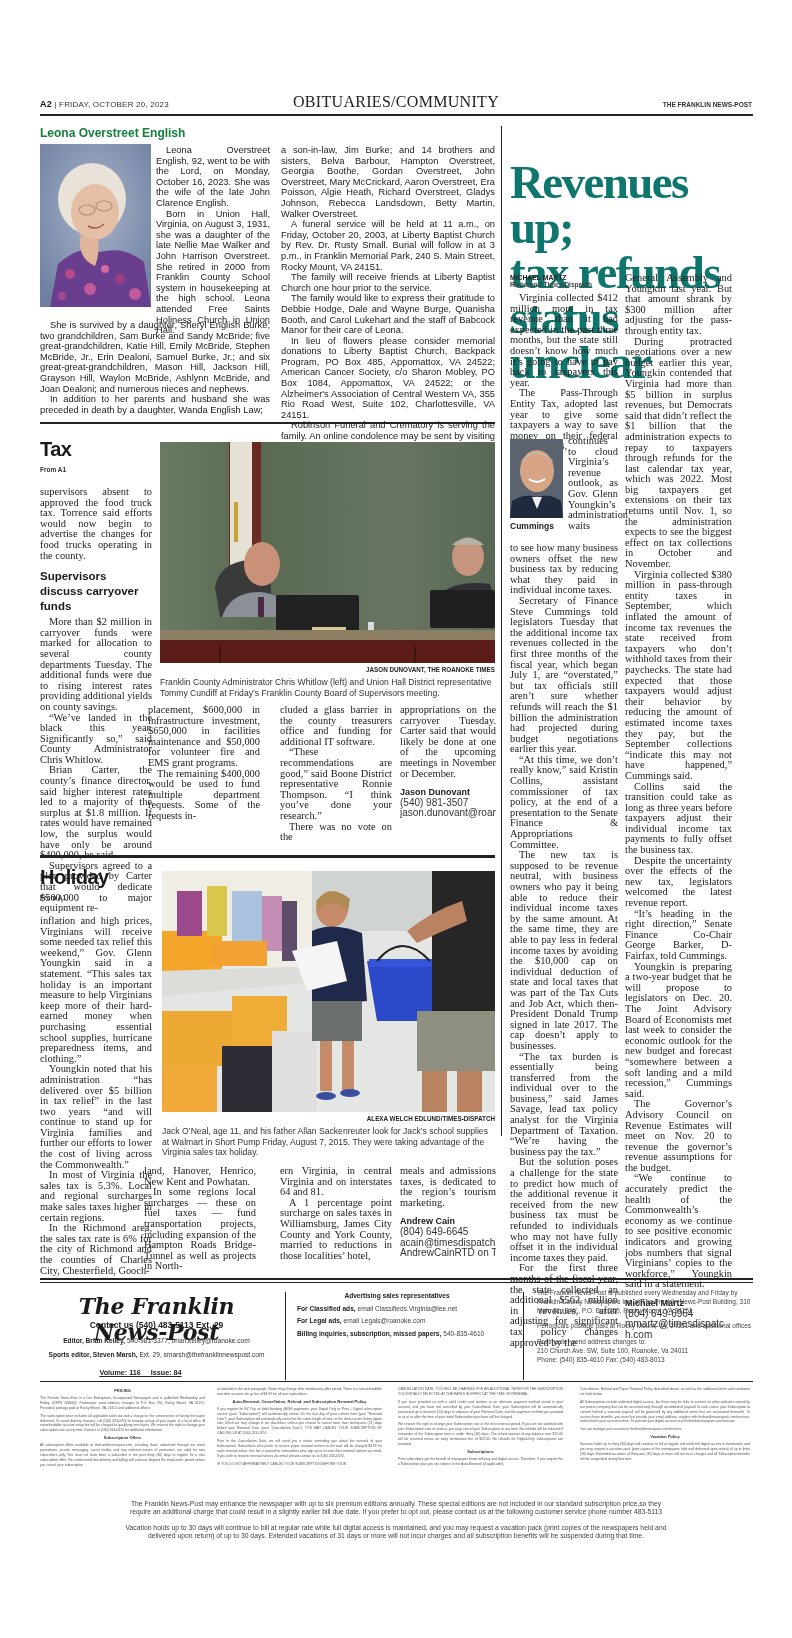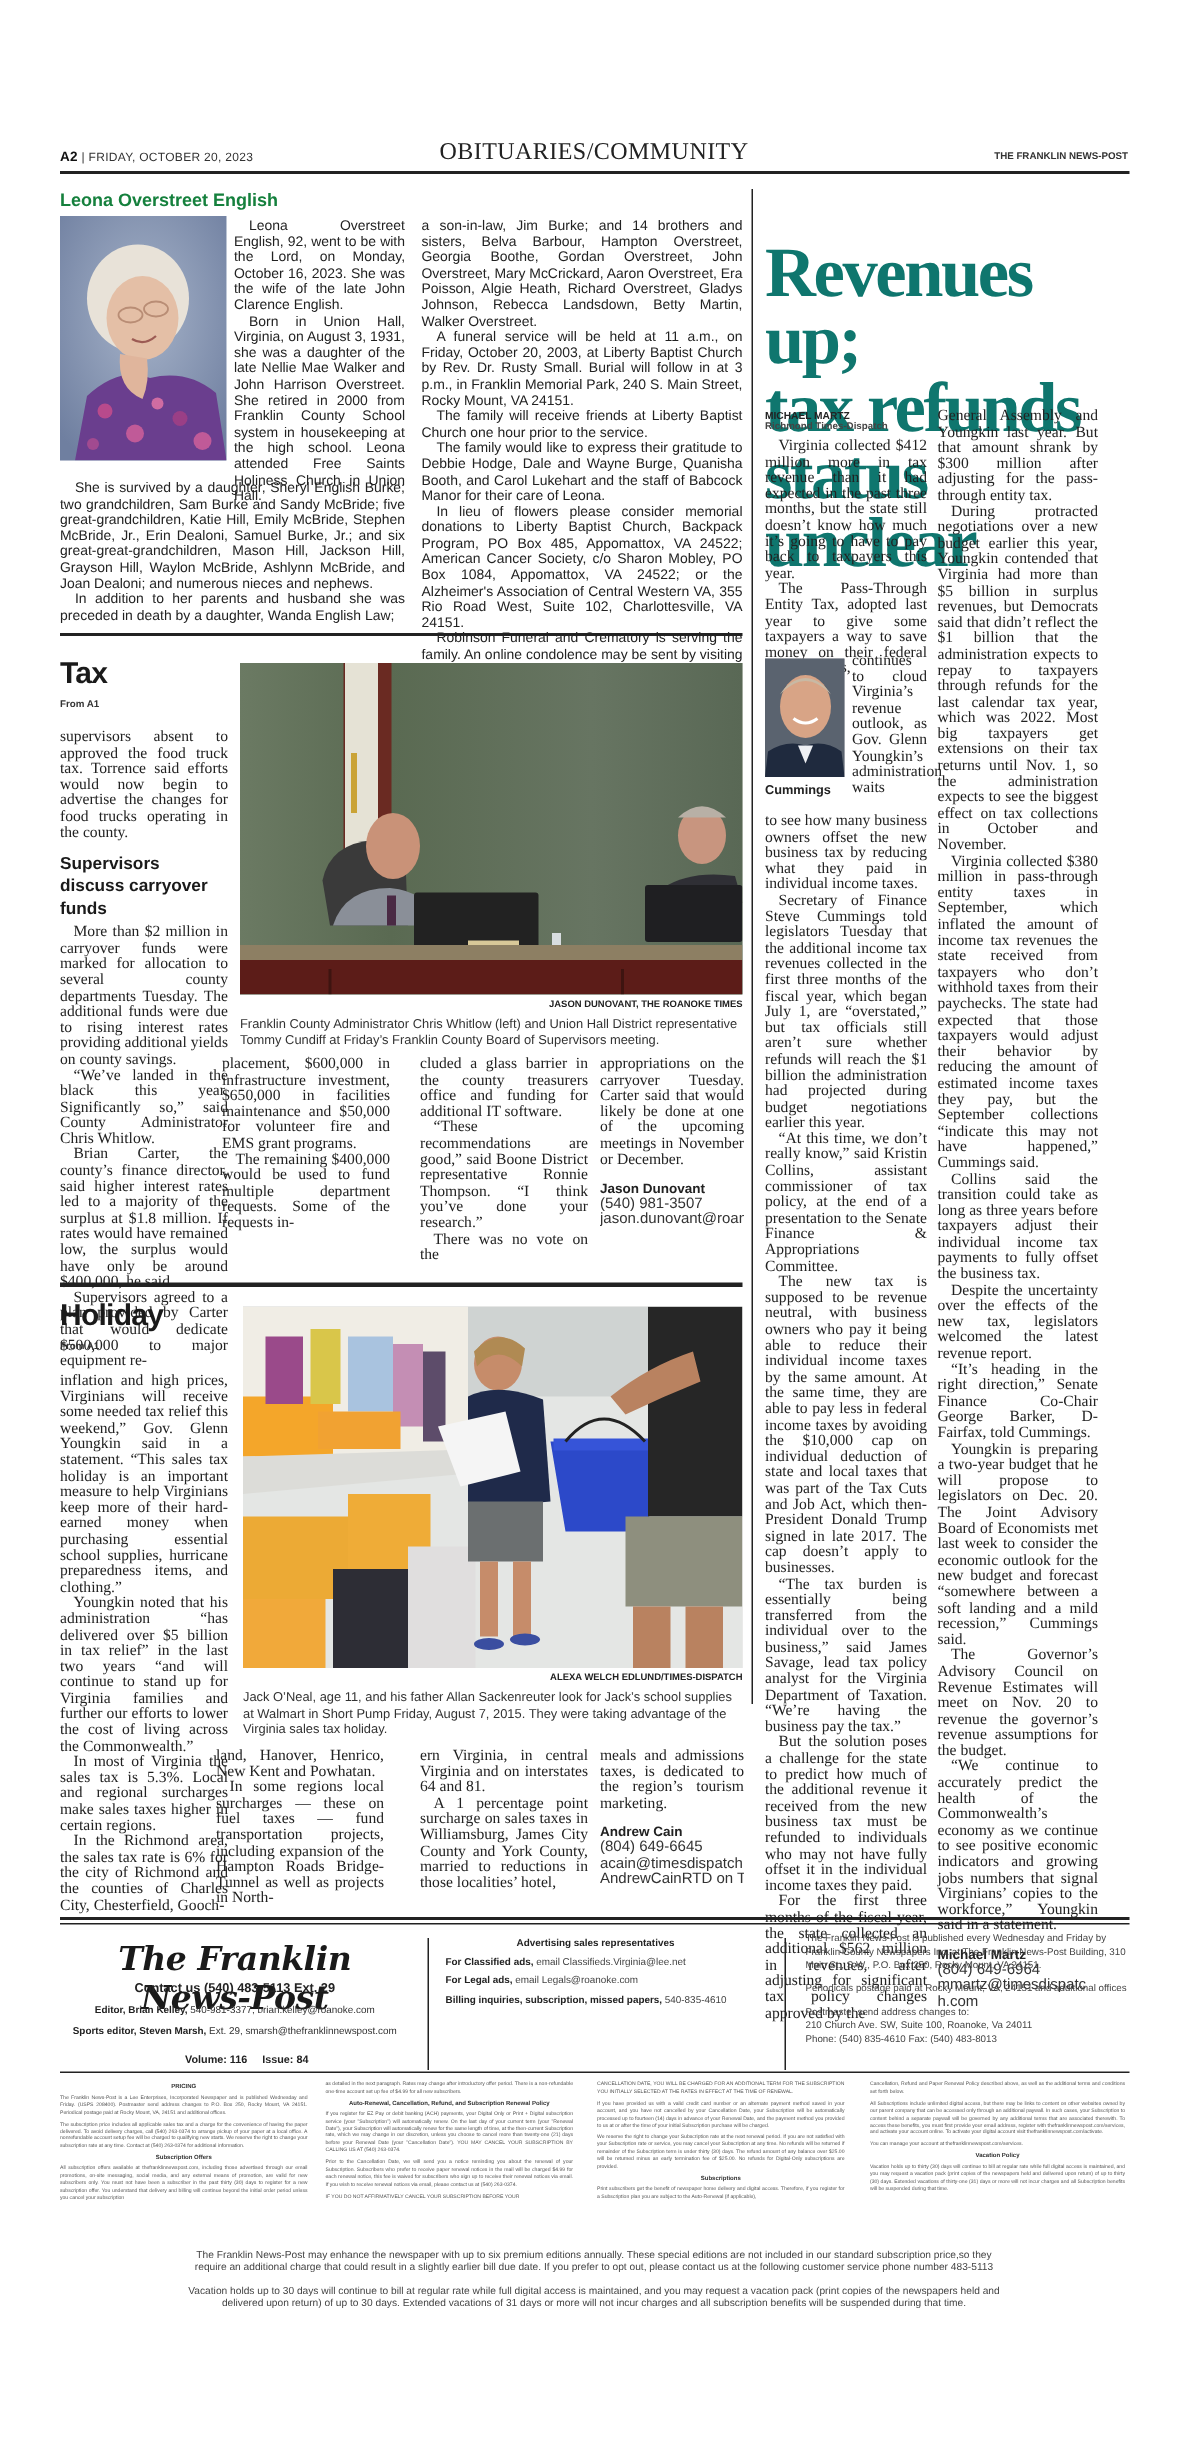--- a/index.html
+++ b/index.html
@@ -296,21 +296,21 @@
 <div class="abs masthead" style="left:40px; top:1293px; width:233px; text-align:center; font-family:'DejaVu Serif',serif;">The Franklin News-Post</div>
 <div class="abs foot-center" style="left:40px; top:1320px; width:233px; font-weight:700; font-size:8.5px; color:#222;">Contact us (540) 483-5113 Ext. 29</div>
 <div class="abs foot-center" style="left:40px; top:1337px; width:233px; font-size:6.6px;">
   <b style="color:#222;">Editor, Brian Kelley,</b>
   <span>540-981-3377, brian.kelley@roanoke.com</span>
 </div>
 <div class="abs foot-center" style="left:40px; top:1351px; width:233px; font-size:6.6px;">
   <b style="color:#222;">Sports editor, Steven Marsh,</b>
   <span>Ext. 29, smarsh@thefranklinnewspost.com</span>
 </div>
-<div class="abs foot-center" style="left:48px; top:1368px; width:233px; font-size:7.2px; font-weight:700; color:#222;">
+<div class="abs foot-center" style="left:24px; top:1368px; width:233px; font-size:7.2px; font-weight:700; color:#222;text-decoration:underline;">
   <span>Volume: 116</span>
   <span>&nbsp;&nbsp;&nbsp;</span>
   <span>Issue: 84</span>
 </div>
 
 <div class="abs rule" style="left:285px; top:1292px; width:1px; height:88px;"></div>
 
 <div class="abs foot-small" style="left:297px; top:1290px; width:200px;">
   <div style="font-weight:700; color:#222; text-align:center;">Advertising sales representatives</div>
   <div><b>For Classified ads,</b> <span>email Classifieds.Virginia@lee.net</span></div>

